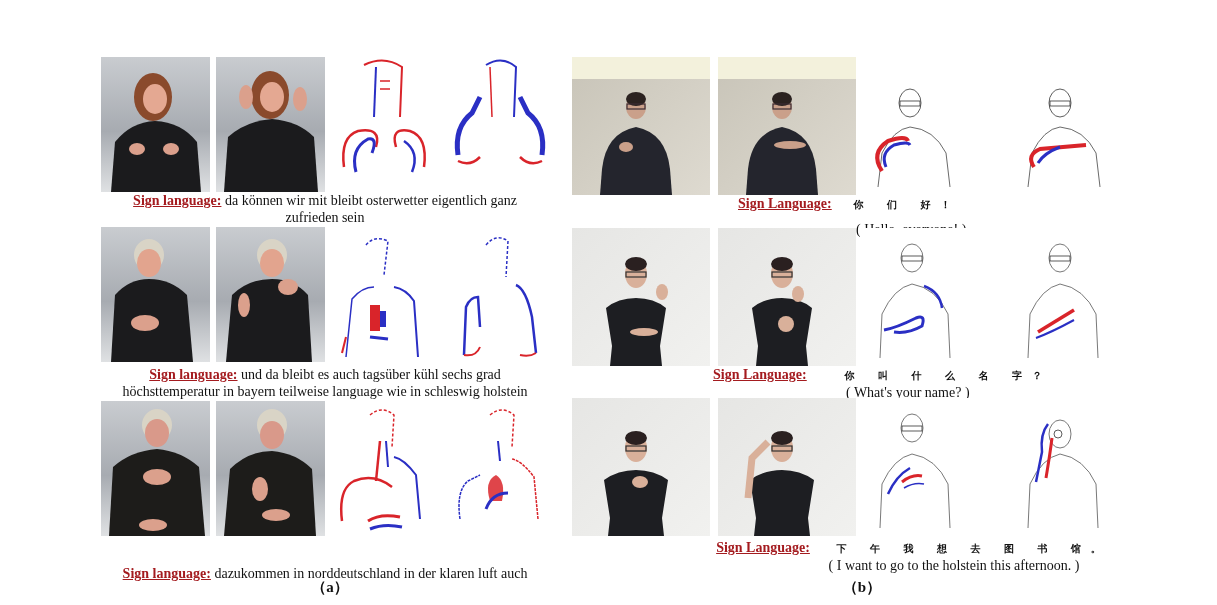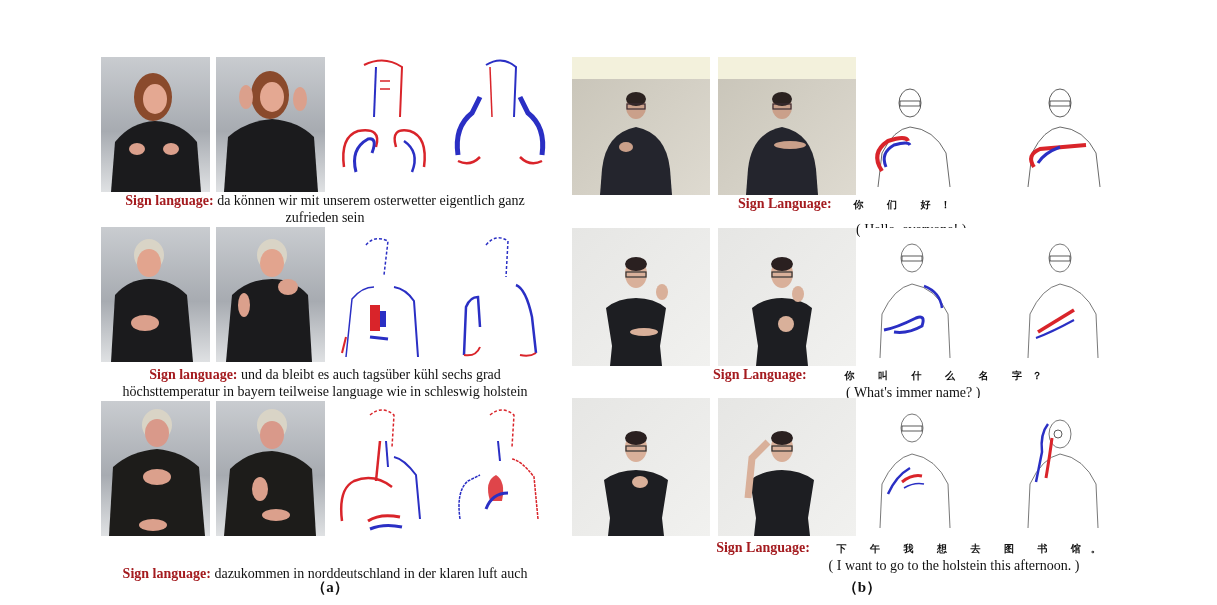--- a/index.html
+++ b/index.html
@@ -1,21 +1,21 @@
 <!DOCTYPE html>
 <html><head>
 <meta charset="utf-8">
 <style>
   html, body { margin: 0; padding: 0; background: #ffffff; }
   body { width: 1217px; height: 605px; position: relative; overflow: hidden;
          font-family: "Liberation Serif", "DejaVu Serif", serif; color: #111; }
   .frame { position: absolute; overflow: hidden; }
   .frame svg { display: block; width: 100%; height: 100%; }
   .caption { position: absolute; text-align: center; font-size: 14px; line-height: 17px; white-space: nowrap; }
-  .label { color: #a41b1f; font-weight: bold; }
+  .label { color: #a41b1f; font-weight: bold; text-decoration: underline; }
   .zh { font-family: "DejaVu Sans", sans-serif; font-weight: bold; font-size: 10px; letter-spacing: 10px; }
   .sub { position: absolute; font-size: 15px; text-align: center; font-weight: bold; }
 </style>
 </head>
 <body>
 
 <svg width="0" height="0" style="position:absolute">
   <defs>
     <linearGradient id="greyBg" x1="0" y1="0" x2="0" y2="1">
       <stop offset="0" stop-color="#c9ccd0"></stop>
@@ -74,21 +74,21 @@
         <path d="M36 8 Q52 -2 66 10 L64 60" stroke="#2a2fc4" stroke-width="2" fill="none"></path>
         <path d="M40 10 L42 60" stroke="#d9242a" stroke-width="1.5" fill="none"></path>
         <path d="M8 98 Q4 70 22 56 L30 40" stroke="#2a2fc4" stroke-width="5" fill="none"></path>
         <path d="M8 104 Q20 110 30 100" stroke="#d9242a" stroke-width="2.5" fill="none"></path>
         <path d="M92 98 Q96 70 78 56 L70 40" stroke="#2a2fc4" stroke-width="5" fill="none"></path>
         <path d="M92 104 Q80 110 70 100" stroke="#d9242a" stroke-width="2.5" fill="none"></path>
       </svg>
     </div>
     <div class="caption" style="left:100px;top:192px;width:450px;">
       <span class="label">Sign language:</span>
-      <span>da können wir mit unserem osterwetter eigentlich ganz</span><br>
+      <span>da können wir mit bleibt osterwetter eigentlich ganz</span><br>
       <span>zufrieden sein</span>
     </div>
   </div>
 
   <div>
     <div class="frame" style="left:101px;top:227px;width:109px;height:135px;">
       <svg viewBox="0 0 109 135" preserveAspectRatio="none">
         <rect width="109" height="135" fill="url(#greyBg)"></rect>
         <ellipse cx="48" cy="28" rx="15" ry="16" fill="#d9d4c6"></ellipse>
         <ellipse cx="48" cy="36" rx="12" ry="14" fill="#e2a48e"></ellipse>
@@ -279,21 +279,21 @@
         <ellipse cx="60" cy="30" rx="11" ry="14" fill="none" stroke="#555" stroke-width="0.8"></ellipse>
         <rect x="50" y="28" width="20" height="5" fill="none" stroke="#333" stroke-width="0.8"></rect>
         <path d="M28 130 L30 86 Q42 60 60 56 Q84 60 96 86 L98 130" stroke="#555" stroke-width="0.8" fill="none"></path>
         <path d="M38 104 L74 82" stroke="#d9242a" stroke-width="3.5"></path>
         <path d="M36 110 Q52 104 74 92" stroke="#2a2fc4" stroke-width="2" fill="none"></path>
       </svg>
     </div>
     <div class="caption" style="left:700px;top:366px;width:330px;text-align:left;">
       <span class="label" style="display:inline-block;width:128px;margin-left:13px;">Sign Language:</span>
       <span class="zh">你 叫 什 么 名 字？</span><br>
-      <span style="display:inline-block;margin-left:146px;">( What's immer name? )</span>
+      <span style="display:inline-block;margin-left:146px;">( What's your name? )</span>
     </div>
   </div>
 
   <div>
     <div class="frame" style="left:572px;top:398px;width:138px;height:138px;">
       <svg viewBox="0 0 138 138" preserveAspectRatio="none">
         <rect width="138" height="138" fill="url(#whiteWall)"></rect>
         <ellipse cx="64" cy="50" rx="11" ry="14" fill="#d9b09a"></ellipse>
         <ellipse cx="64" cy="40" rx="11" ry="7" fill="#2a2020"></ellipse>
         <rect x="54" y="48" width="20" height="5" fill="none" stroke="#333" stroke-width="1.2"></rect>

